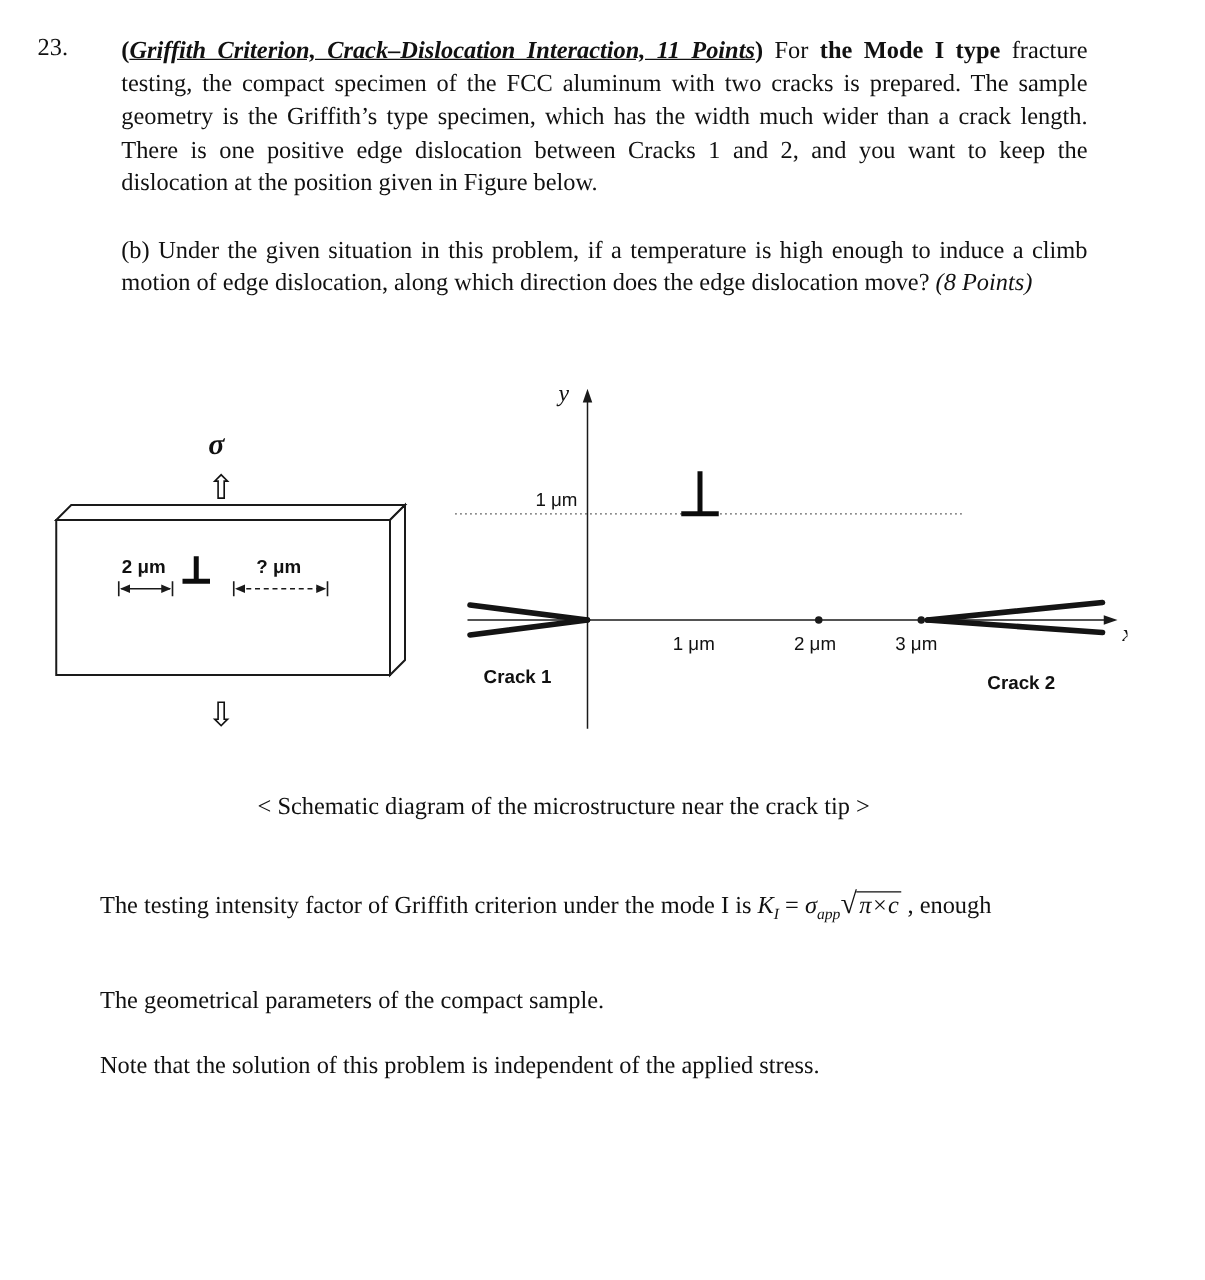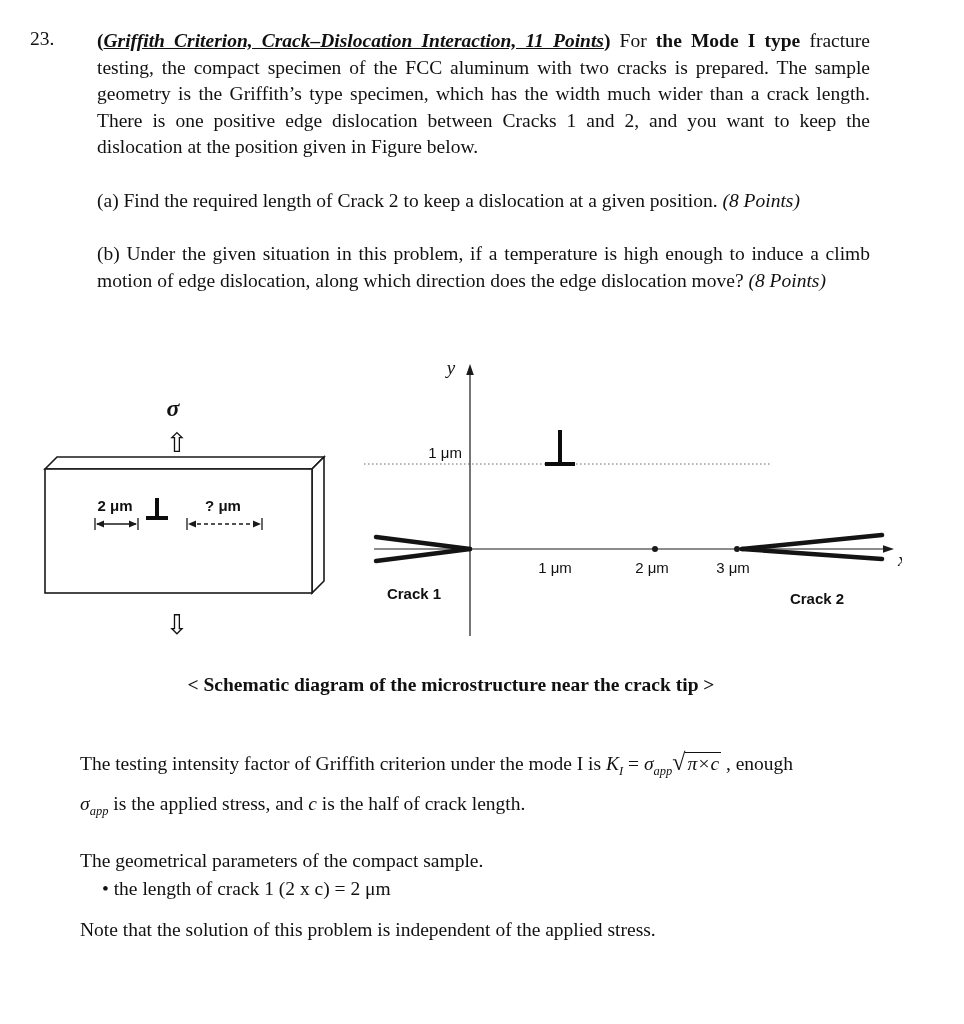--- a/index.html
+++ b/index.html
@@ -16,28 +16,28 @@
   .para { text-align: justify; line-height: 1.36; }
   .mt { margin-top: 27px; }
   .b { font-weight: bold; }
   .u { text-decoration: underline; font-style: italic; }
   .it { font-style: italic; }
 
   .figure { position: relative; height: 322px; margin-top: 54px; }
   .svg-left  { position: absolute; left: 40px;  top: 38px; }
   .svg-right { position: absolute; left: 352px; top: 10px; }
 
-  .caption { text-align: center; margin-top: 4px; font-weight: bold; }
+  .caption { text-align: center; margin-top: 18px; }
 
   .bottom { padding: 0 34px 0 80px; }
   .fline  { margin-top: 50px; line-height: 1.36; white-space: nowrap; }
   .fline2 { margin-top: 11px; line-height: 1.36; }
-  .geom-title { margin-top: 28px; line-height: 1.36; }
+  .geom-title { margin-top: 48px; line-height: 1.36; }
   .geom-bullet { padding-left: 22px; line-height: 1.36; margin-top: 2px; }
-  .note { margin-top: 14px; line-height: 1.36; }
+  .note { margin-top: 26px; line-height: 1.36; }
 
   sub { font-size: 12.5px; }
   .sqrt-sign { font-size: 24px; }
   .sqrt-rad { border-top: 1.6px solid #111; padding: 0 2px; text-align: center; }
 
   
   .face { fill: #ffffff; stroke: #1a1a1a; stroke-width: 1.6; }
   .axis line { stroke: #1a1a1a; stroke-width: 1.2; }
   .axis polygon { fill: #1a1a1a; }
   .dotted { stroke: #666; stroke-width: 1; stroke-dasharray: 1.5,2.5; }
@@ -55,21 +55,20 @@
 </style>
 </head>
 <body>
 
 <div class="page">
 
   <div class="prob">
     <div class="prob-num">23.</div>
     <div class="prob-body">
       <p class="para"><span class="b">(</span><span class="b u">Griffith Criterion, Crack–Dislocation Interaction, 11 Points</span><span class="b">)</span><span> For </span><span class="b">the Mode I type</span><span> fracture testing, the compact specimen of the FCC aluminum with two cracks is prepared. The sample geometry is the Griffith’s type specimen, which has the width much wider than a crack length. There is one positive edge dislocation between Cracks 1 and 2, and you want to keep the dislocation at the position given in Figure below.</span></p>
-      <p class="para mt"><span>(a) Find the required length of Crack 2 to keep a dislocation at a given position. </span><span class="it">(8 Points)</span></p>
       <p class="para mt"><span>(b) Under the given situation in this problem, if a temperature is high enough to induce a climb motion of edge dislocation, along which direction does the edge dislocation move? </span><span class="it">(8 Points)</span></p>
     </div>
   </div>
 
   <div class="figure">
 
     <svg class="svg-left" width="300" height="262" viewBox="0 0 300 262">
       <text x="133" y="30" class="sigma-t">σ</text>
       <text x="137" y="66" class="arrow-t">⇧</text>
 
@@ -143,21 +142,19 @@
       <text x="62" y="241" class="lbl-b mid">Crack 1</text>
       <text x="465" y="246" class="lbl-b mid">Crack 2</text>
     </svg>
   </div>
 
   <div class="caption">&lt; Schematic diagram of the microstructure near the crack tip &gt;</div>
 
   <div class="bottom">
     <p class="fline"><span>The testing intensity factor of Griffith criterion under the mode I is  </span><span class="it">K</span><sub class="it">I</sub><span> = </span><span class="it">σ</span><sub class="it">app</sub><span class="sqrt-sign">√</span><span class="sqrt-rad it">π×c</span><span> , enough</span></p>
 
-    <p class="fline2"><span class="it">σ</span><sub class="it">app</sub><span> is the applied stress, and </span><span class="it">c</span><span> is the half of crack length.</span></p>
 
     <p class="geom-title">The geometrical parameters of the compact sample.</p>
-    <p class="geom-bullet">• the length of crack 1 (2 x c) = 2 μm</p>
 
     <p class="note">Note that the solution of this problem is independent of the applied stress.</p>
   </div>
 
 </div>
 
 </body></html>

